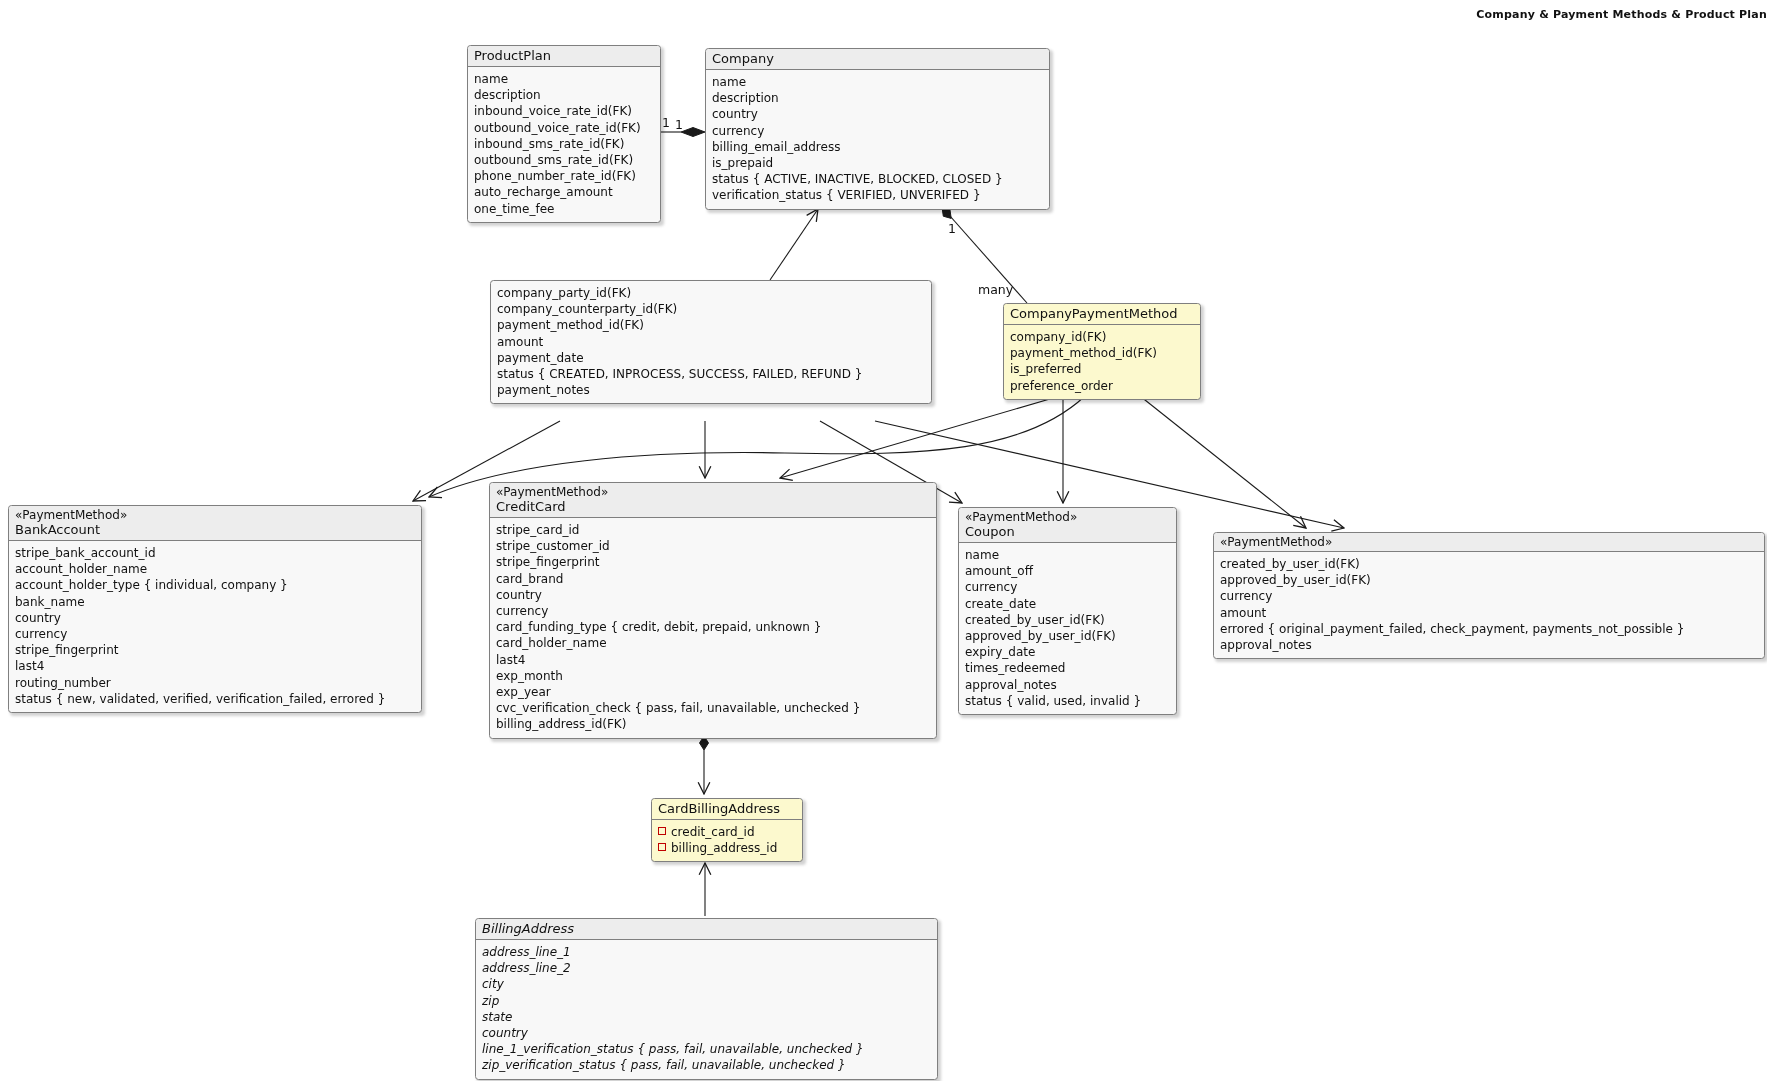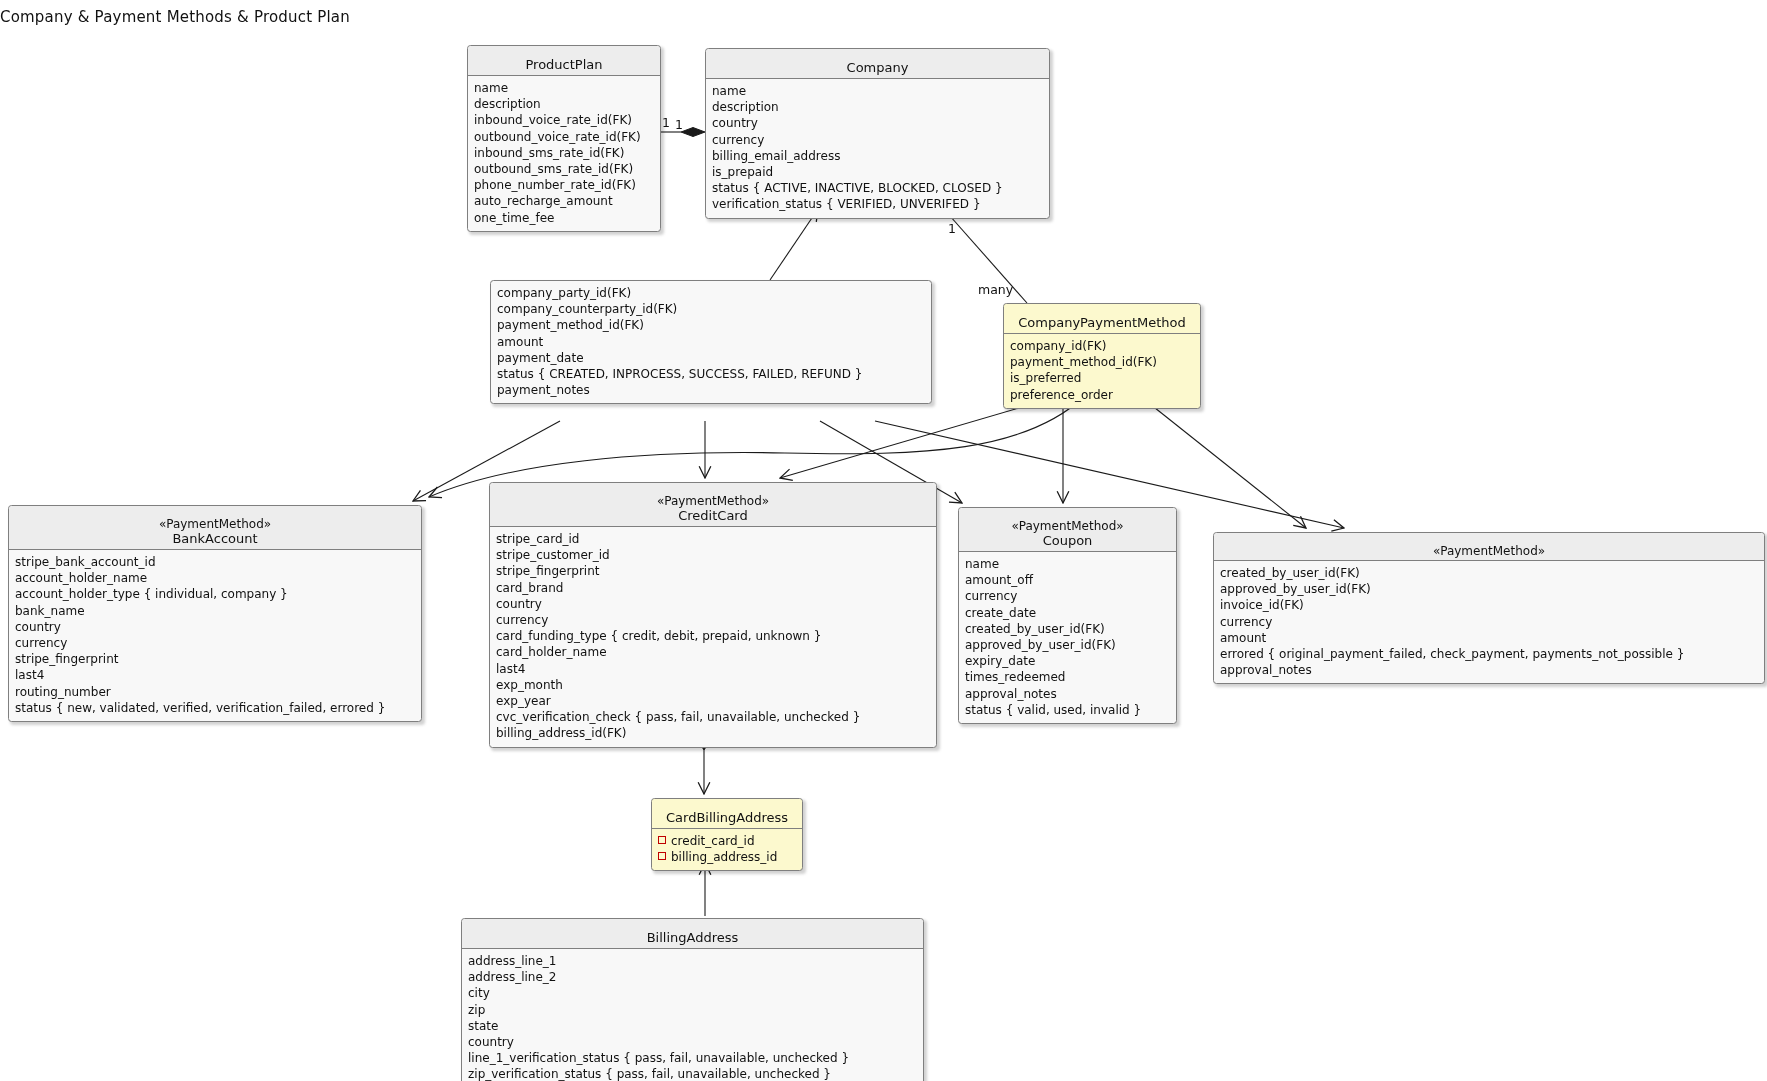--- a/index.html
+++ b/index.html
@@ -11,35 +11,35 @@
     --bullet:#c00000;
     --ink:#111111;
   }
   html,body{margin:0;padding:0;}
   body{
     width:1767px;height:1081px;position:relative;background:#ffffff;
     font-family:"DejaVu Sans", sans-serif;color:var(--ink);
     overflow:hidden;
   }
   .title{
-    position:absolute;left:0;right:0;top:8px;text-align:left;
-    font-size:15px;font-weight:normal;letter-spacing:.2px;
+    position:absolute;left:0;right:0;top:8px;text-align:right;
+    font-size:11px;font-weight:bold;letter-spacing:.2px;
   }
   svg.edges{position:absolute;left:0;top:0;pointer-events:none;}
   svg.edges path, svg.edges line{stroke:var(--edge);stroke-width:1.1;fill:none;}
   svg.edges .diamond{fill:var(--edge);stroke:var(--edge);}
   svg.edges text{font-size:12.5px;fill:var(--ink);font-family:"DejaVu Sans",sans-serif;}
   .entity{
     position:absolute;border:1px solid var(--border);background:var(--body-bg);
     border-radius:3.5px;box-shadow:2.5px 2.5px 3px rgba(0,0,0,0.18);
     font-size:12px;
   }
   .e-header{
     background:var(--header-bg);border-bottom:1px solid var(--border);
-    border-radius:3.5px 3.5px 0 0;text-align:center;padding:11px 6px 2px;
+    border-radius:3.5px 3.5px 0 0;padding:2px 6px 2px;
   }
   .entity.highlight{background:var(--hl-bg);}
   .entity.highlight .e-header{background:var(--hl-bg);}
   .e-name{font-size:13px;line-height:16px;white-space:nowrap;}
   .stereo{font-size:12px;line-height:14px;white-space:nowrap;}
   .fields{padding:4px 6px 5px;}
   .field{line-height:16.2px;white-space:nowrap;}
   .bullet{
     display:inline-block;width:6px;height:6px;border:1.4px solid var(--bullet);
     margin-right:5px;vertical-align:1px;background:transparent;
@@ -222,37 +222,36 @@
         <div class="field"><span>status { valid, used, invalid }</span></div>
       </div>
     </div>
     <div class="entity" style="left: 1213px; top: 532px; width: 550px;">
       <div class="e-header">
         <div class="stereo">«PaymentMethod»</div>
       </div>
       <div class="fields">
         <div class="field"><span>created_by_user_id(FK)</span></div>
         <div class="field"><span>approved_by_user_id(FK)</span></div>
-        <div class="field"><span>invoice_id(FK)</span></div>
         <div class="field"><span>currency</span></div>
         <div class="field"><span>amount</span></div>
         <div class="field"><span>errored { original_payment_failed, check_payment, payments_not_possible }</span></div>
         <div class="field"><span>approval_notes</span></div>
       </div>
     </div>
     <div class="entity highlight" style="left: 651px; top: 798px; width: 150px;">
       <div class="e-header">
         <div class="e-name">CardBillingAddress</div>
       </div>
       <div class="fields">
         <div class="field"><span class="bullet"></span><span>credit_card_id</span></div>
         <div class="field"><span class="bullet"></span><span>billing_address_id</span></div>
       </div>
     </div>
-    <div class="entity" style="left: 461px; top: 918px; width: 461px;">
+    <div class="entity" style="left: 475px; top: 918px; width: 461px; font-style: italic;">
       <div class="e-header">
         <div class="e-name">BillingAddress</div>
       </div>
       <div class="fields">
         <div class="field"><span>address_line_1</span></div>
         <div class="field"><span>address_line_2</span></div>
         <div class="field"><span>city</span></div>
         <div class="field"><span>zip</span></div>
         <div class="field"><span>state</span></div>
         <div class="field"><span>country</span></div>

